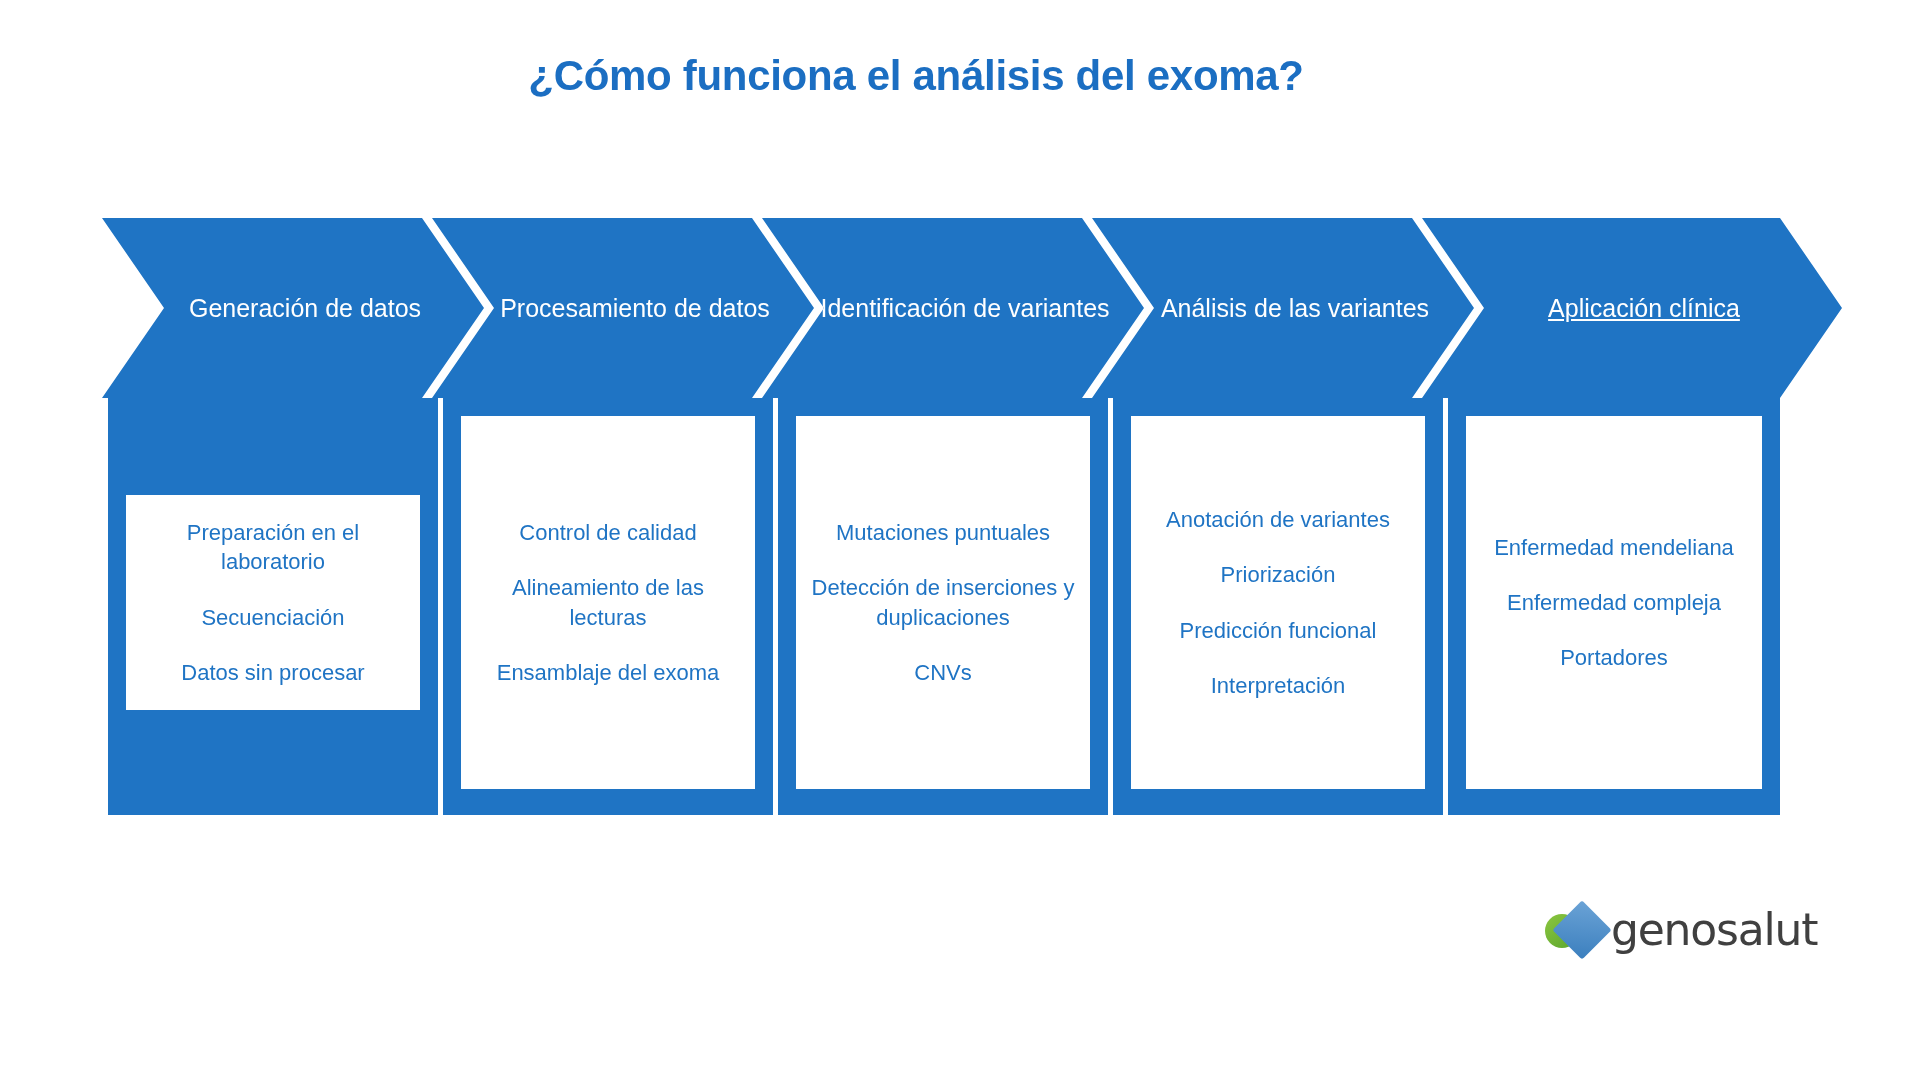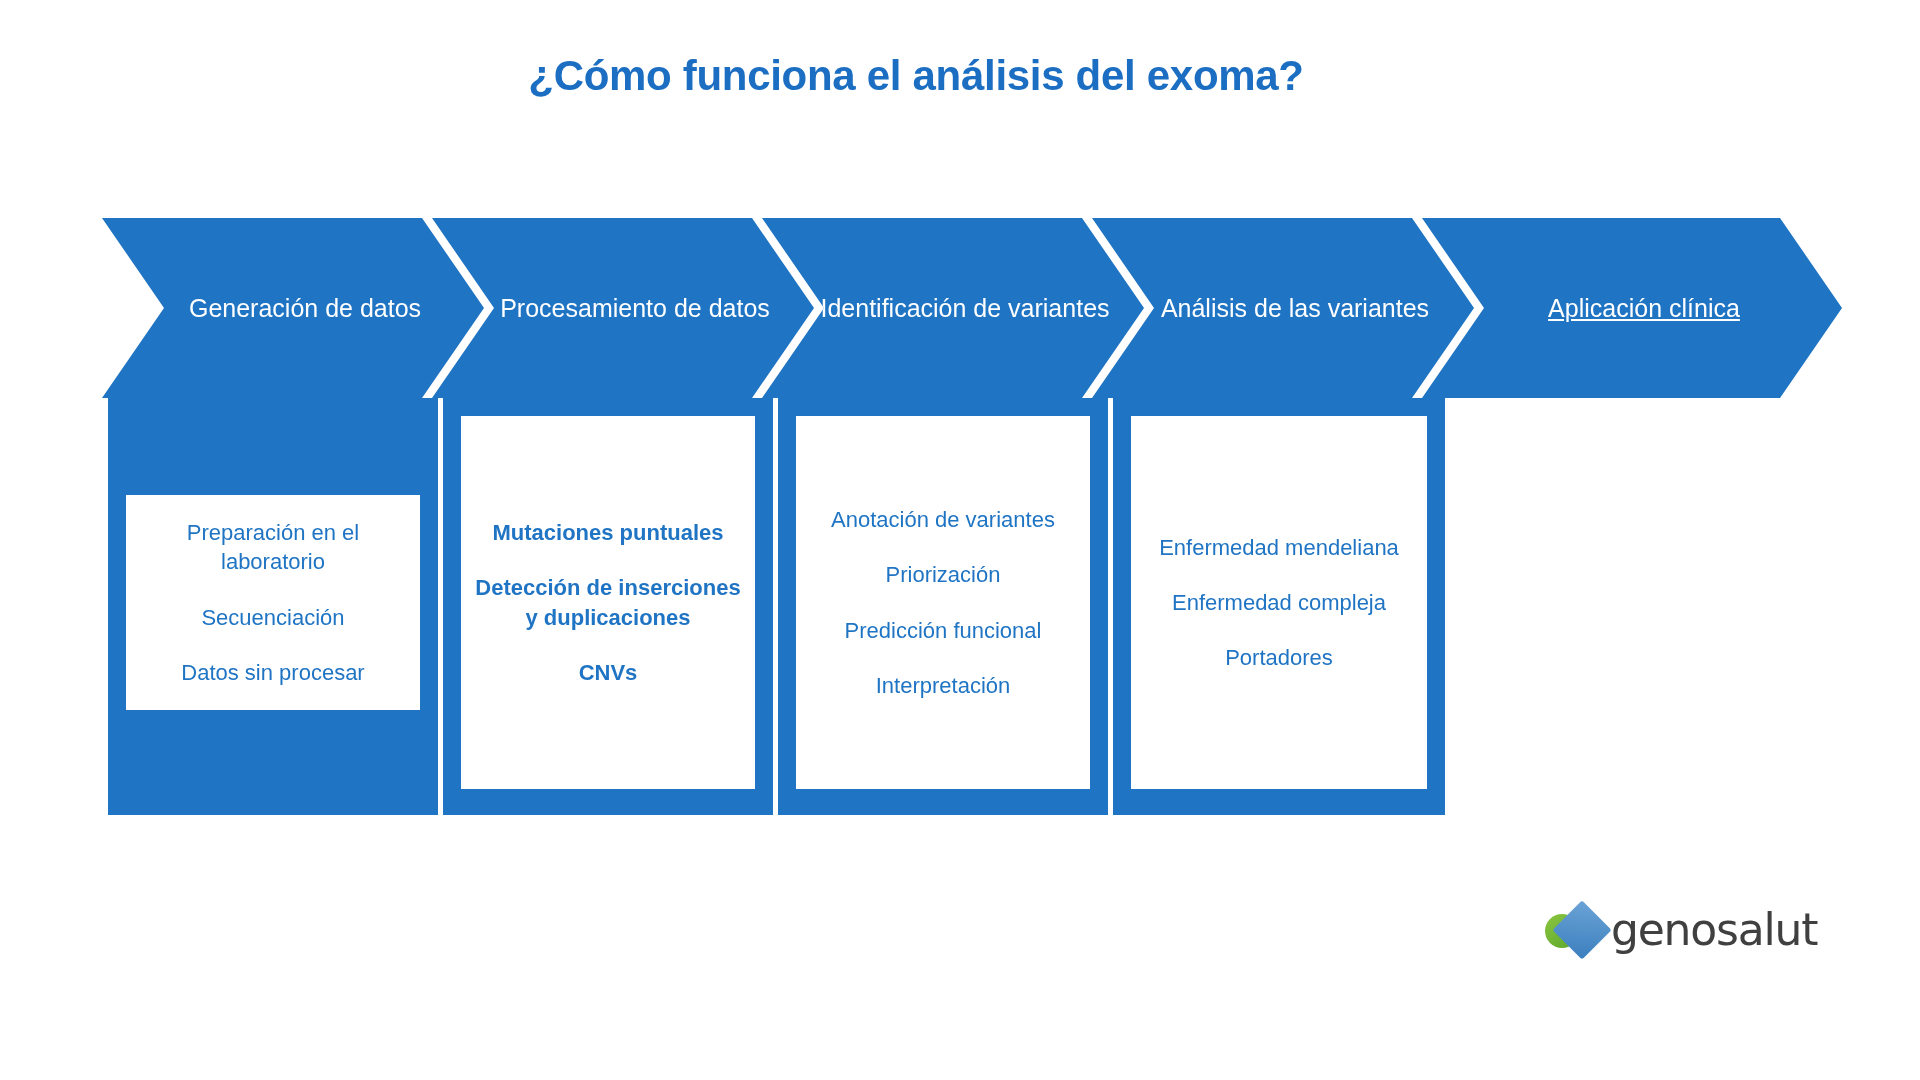--- a/index.html
+++ b/index.html
@@ -144,22 +144,29 @@
   <div class="panels">
 
     <div class="panel" style="width:330px;align-items:center;">
       <div class="panel-inner">
         <div class="item">Preparación en el laboratorio</div>
         <div class="item">Secuenciación</div>
         <div class="item">Datos sin procesar</div>
       </div>
     </div>
 
+    <div class="panel" style="width:330px;">
+      <div class="panel-inner">
+        <div class="item">Control de calidad</div>
+        <div class="item">Alineamiento de las lecturas</div>
+        <div class="item">Ensamblaje del exoma</div>
+      </div>
+    </div>
 
-    <div class="panel" style="width:330px;font-weight:bold;">
+    <div class="panel" style="width:330px;">
       <div class="panel-inner">
         <div class="item">Mutaciones puntuales</div>
         <div class="item">Detección de inserciones y duplicaciones</div>
         <div class="item">CNVs</div>
       </div>
     </div>
 
     <div class="panel" style="width:330px;">
       <div class="panel-inner">
         <div class="item">Anotación de variantes</div>

